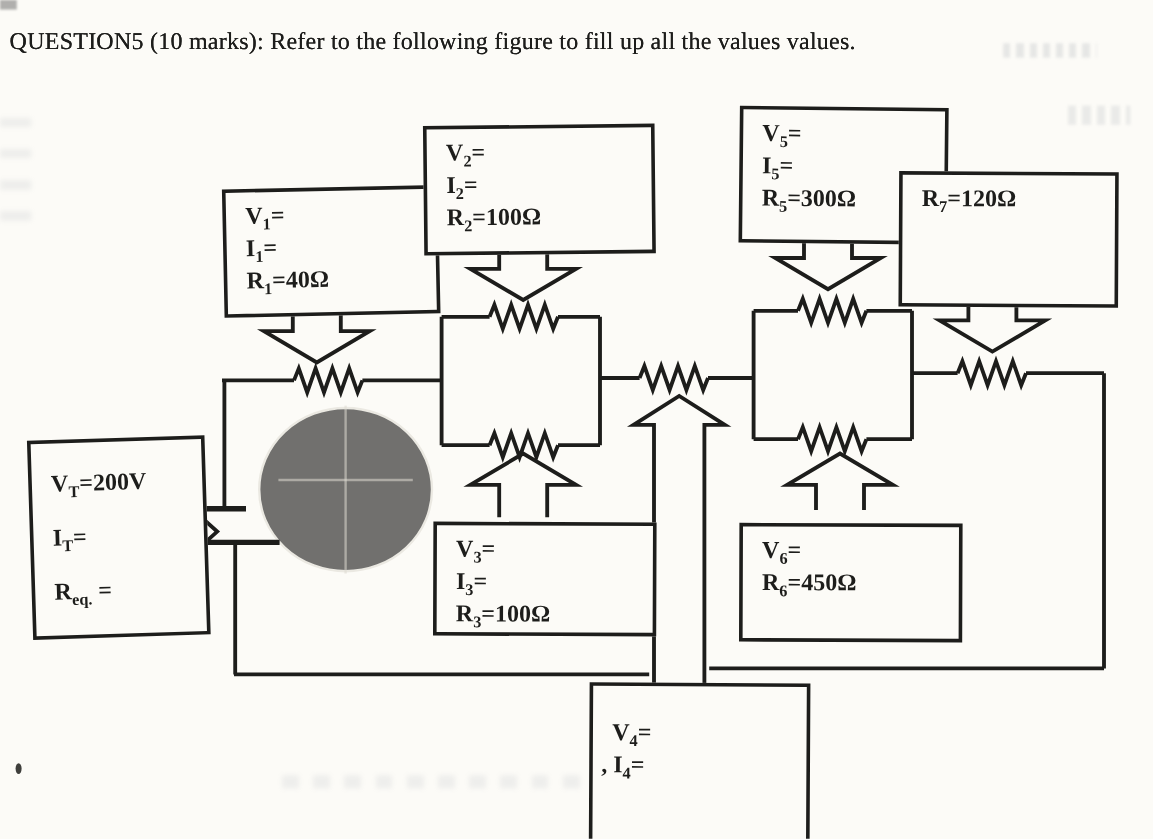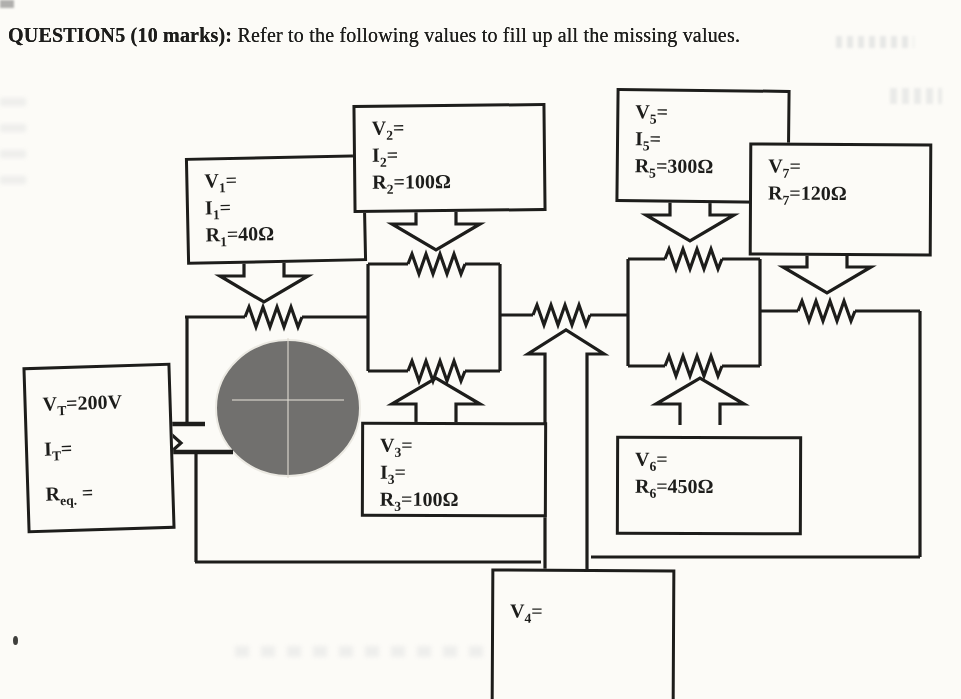--- a/index.html
+++ b/index.html
@@ -7,21 +7,21 @@
     width:961px;height:699px;position:relative;overflow:hidden;
     background:#fcfbf7;
     font-family:"Liberation Serif","DejaVu Serif",serif;
     color:#1d1d1b;
   }
   .page-title{
     position:absolute;left:8px;top:24px;width:860px;
     font-size:20px;letter-spacing:.2px;white-space:nowrap;
     text-shadow:0 0 .4px #1d1d1b;
   }
-  .page-title .q{font-weight:bold;margin-top:14px;}
+  .page-title .q{font-weight:normal;margin-top:14px;}
   svg.circuit{position:absolute;left:0;top:0;}
   svg.circuit path, svg.circuit line{
     stroke:#1d1d1b;stroke-width:3.2;fill:none;
     stroke-linecap:butt;stroke-linejoin:miter;
   }
   svg.circuit .plate{stroke-width:4.5;}
   svg.circuit .ghost{stroke:#dedbd2;stroke-width:2;opacity:.55;}
   .callout{
     position:absolute;border:3px solid #1d1d1b;background:#fcfbf7;
     box-sizing:content-box;padding:7px 6px 0 16px;
@@ -29,21 +29,21 @@
   }
   .callout sub{font-size:68%;line-height:0;}
   .callout.tall{line-height:45px;padding-top:12px;}
   .callout.low{padding-top:26px;}
   .artifact{position:absolute;pointer-events:none;z-index:2;}
 </style>
 </head>
 <body>
 
 <div class="page-title">
-  <span class="q">QUESTION5 (10 marks):</span><span> Refer to the following values to fill up all the missing values.</span>
+  <span class="q">QUESTION5 (10 marks):</span><span> Refer to the following figure to fill up all the values values.</span>
 </div>
 
 <svg class="circuit" width="961" height="699" viewBox="0 0 961 699">
 
   <g>
     <ellipse class="ghost" cx="288" cy="408" rx="72" ry="68"></ellipse>
     <path class="ghost" d="M288,338 V478"></path>
     <path class="ghost" d="M232,400 H344"></path>
   </g>
 
@@ -105,37 +105,37 @@
   <div>R<sub>2</sub>=100Ω</div>
 </div>
 
 <div class="callout" style="left:616px;top:89px;width:146px;height:101px;transform:rotate(0.6deg)">
   <div>V<sub>5</sub>=</div>
   <div>I<sub>5</sub>=</div>
   <div>R<sub>5</sub>=300Ω</div>
 </div>
 
 <div class="callout" style="left:749px;top:143px;width:155px;height:100px;transform:rotate(0.3deg)">
-  <div>V<sub>7</sub>=</div>
   <div>R<sub>7</sub>=120Ω</div>
 </div>
 
-<div class="callout" style="left:361px;top:422px;width:158px;height:82px;transform:rotate(0.2deg)">
+<div class="callout" style="left:361px;top:435px;width:158px;height:82px;transform:rotate(0.2deg)">
   <div>V<sub>3</sub>=</div>
   <div>I<sub>3</sub>=</div>
   <div>R<sub>3</sub>=100Ω</div>
 </div>
 
 <div class="callout" style="left:616px;top:436px;width:158px;height:86px;transform:rotate(0.2deg)">
   <div>V<sub>6</sub>=</div>
   <div>R<sub>6</sub>=450Ω</div>
 </div>
 
 <div class="callout low" style="left:491px;top:569px;width:156px;height:107px;transform:rotate(0.3deg)">
   <div>V<sub>4</sub>=</div>
+  <div style="margin-left:-9px">, I<sub>4</sub>=</div>
 </div>
 
 <div class="artifact" style="left:0;top:0;width:14px;height:8px;background:#555;opacity:.45;filter:blur(1px)"></div>
 <div class="artifact" style="left:836px;top:36px;width:78px;height:12px;background:repeating-linear-gradient(90deg,#9aa0a8 0 6px,transparent 6px 11px);opacity:.22;filter:blur(1.5px)"></div>
 <div class="artifact" style="left:890px;top:88px;width:52px;height:16px;background:repeating-linear-gradient(90deg,#9aa0a8 0 7px,transparent 7px 12px);opacity:.18;filter:blur(1.5px)"></div>
 <div class="artifact" style="left:0;top:92px;width:26px;height:92px;background:repeating-linear-gradient(0deg,#9aa0a8 0 8px,transparent 8px 26px);opacity:.14;filter:blur(2px)"></div>
 <div class="artifact" style="left:235px;top:646px;width:430px;height:11px;background:repeating-linear-gradient(90deg,#8d94a0 0 14px,transparent 14px 26px);opacity:.12;filter:blur(2px)"></div>
 <div class="artifact" style="left:13px;top:636px;width:5px;height:9px;background:#1d1d1b;border-radius:50%;opacity:.85"></div>
 
 </body></html>

